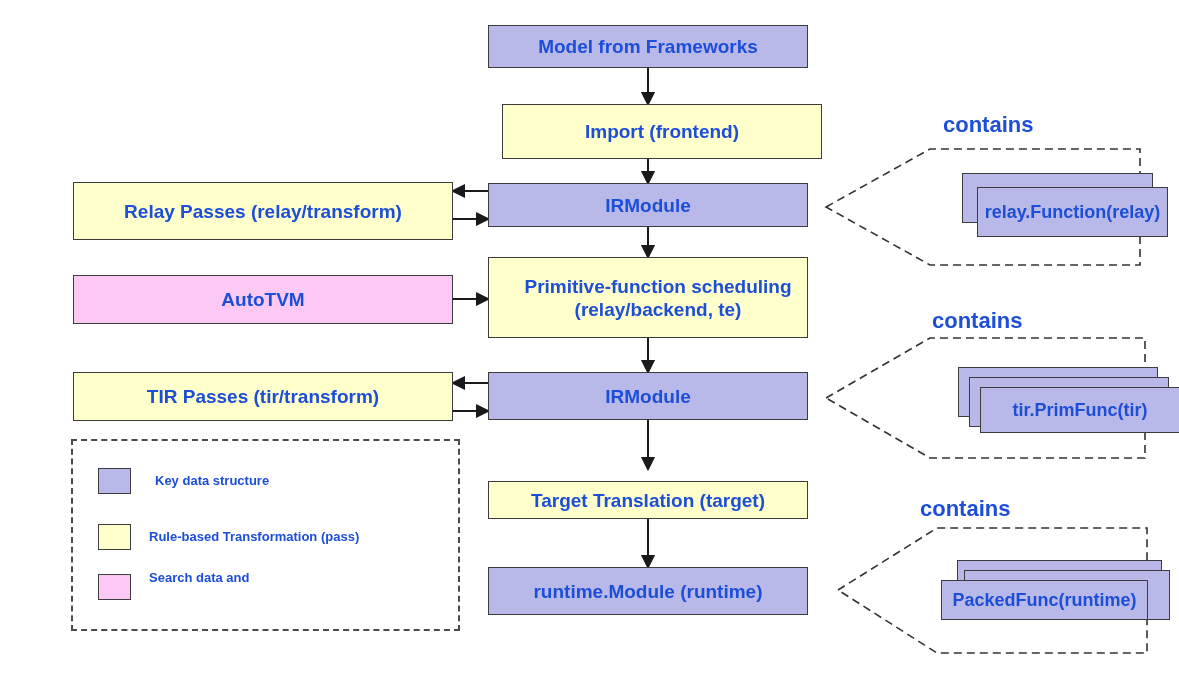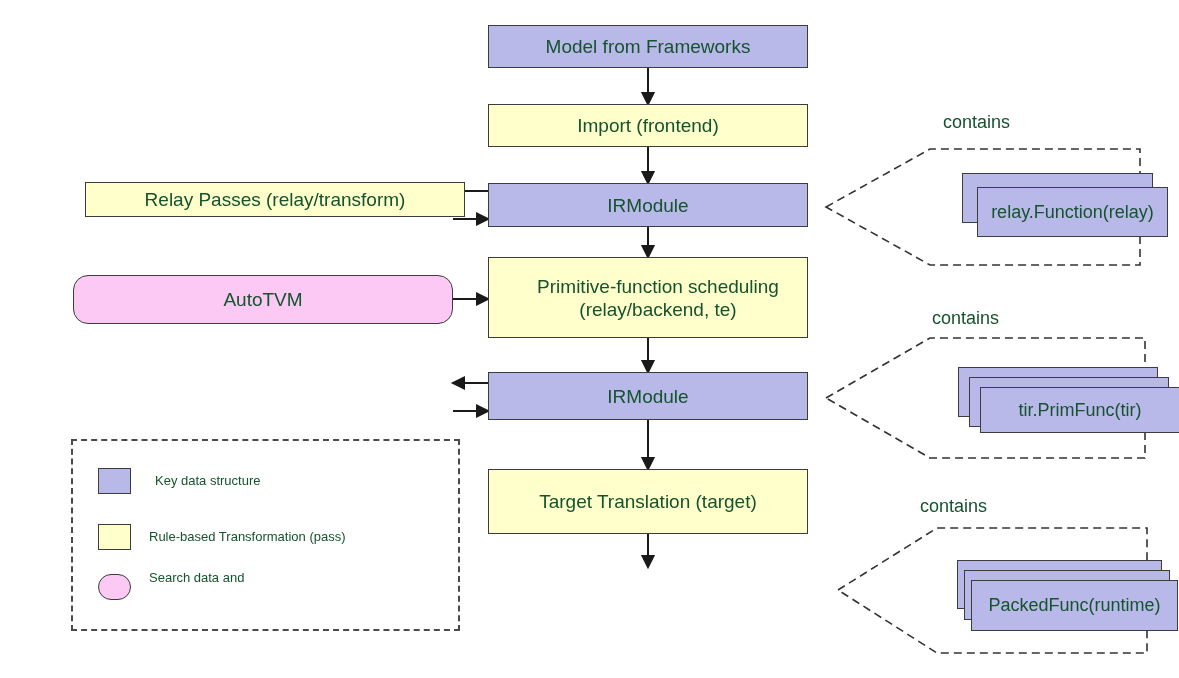--- a/index.html
+++ b/index.html
@@ -1,35 +1,35 @@
 <!DOCTYPE html>
 <html><head>
 <meta charset="utf-8">
 <style>
   html,body{margin:0;padding:0;background:#fff;}
   .canvas{
     position:relative;width:1179px;height:678px;background:#ffffff;
-    font-family:"Liberation Sans",sans-serif;color:#14532d;overflow:hidden;
+    font-family:"Liberation Sans",sans-serif;color:#1d4ed8;overflow:hidden;font-weight:bold;
   }
   .overlay{position:absolute;left:0;top:0;width:1179px;height:678px;z-index:0;}
   .box{
     position:absolute;display:flex;align-items:center;justify-content:center;
     border:1.6px solid #3c3c3c;box-sizing:border-box;font-size:19px;
     text-align:center;z-index:2;line-height:23px;white-space:nowrap;
   }
   .fill-data{background:#b9b9e9;}
   .fill-pass{background:#ffffcc;}
-  .fill-search{background:#fbc9f3;border-radius:15px;}
+  .fill-search{background:#fbc9f3;}
   .two-line{flex-direction:column;white-space:normal;padding-left:20px;}
   .stackbox{
     position:absolute;background:#b9b9e9;border:1.4px solid #3c3c3c;
     box-sizing:border-box;z-index:2;margin-left:45px;
   }
   .stackbox.front{display:flex;align-items:center;justify-content:center;font-size:18px;white-space:nowrap;}
-  .contains-label{position:absolute;font-size:18px;z-index:2;}
+  .contains-label{position:absolute;font-size:22px;z-index:2;}
   .legend{
     position:absolute;left:71px;top:439px;width:389px;height:192px;
     border:2px dashed #4a4a4a;box-sizing:border-box;z-index:2;
   }
   .swatch{position:absolute;width:33px;height:26px;border:1.4px solid #3c3c3c;box-sizing:border-box;}
   .legend-label{position:absolute;font-size:13px;line-height:22px;white-space:nowrap;}
 </style>
 </head>
 <body>
 
@@ -68,42 +68,48 @@
     <g stroke="#333" stroke-width="1.6" fill="none" stroke-dasharray="8 5">
       <polygon points="826,207 930,149 1140,149 1140,265 930,265"></polygon>
       <polygon points="826,398 930,338 1145,338 1145,458 930,458"></polygon>
       <polygon points="838,590 937,528 1147,528 1147,653 937,653"></polygon>
     </g>
   </svg>
 
   <div class="box fill-data" style="left:488px;top:25px;width:320px;height:43px">
     <span>Model from Frameworks</span>
   </div>
-  <div class="box fill-pass" style="left:488px;top:104px;width:320px;height:43px">
+  <div class="box fill-pass" style="left:502px;top:104px;width:320px;height:55px">
     <span>Import (frontend)</span>
   </div>
   <div class="box fill-data" style="left:488px;top:183px;width:320px;height:44px">
     <span>IRModule</span>
   </div>
   <div class="box fill-pass two-line" style="left:488px;top:257px;width:320px;height:81px">
     <span>Primitive-function scheduling</span>
     <span>(relay/backend, te)</span>
   </div>
   <div class="box fill-data" style="left:488px;top:372px;width:320px;height:48px">
     <span>IRModule</span>
   </div>
-  <div class="box fill-pass" style="left:488px;top:469px;width:320px;height:65px">
+  <div class="box fill-pass" style="left:488px;top:481px;width:320px;height:38px">
     <span>Target Translation (target)</span>
   </div>
+  <div class="box fill-data" style="left:488px;top:567px;width:320px;height:48px">
+    <span>runtime.Module (runtime)</span>
+  </div>
 
-  <div class="box fill-pass" style="left:85px;top:182px;width:380px;height:35px">
+  <div class="box fill-pass" style="left:73px;top:182px;width:380px;height:58px">
     <span>Relay Passes (relay/transform)</span>
   </div>
   <div class="box fill-search" style="left:73px;top:275px;width:380px;height:49px">
     <span>AutoTVM</span>
+  </div>
+  <div class="box fill-pass" style="left:73px;top:372px;width:380px;height:49px">
+    <span>TIR Passes (tir/transform)</span>
   </div>
 
   <div class="legend">
     <div class="swatch fill-data" style="left:25px;top:27px"></div>
     <div class="legend-label" style="left:82px;top:29px">Key data structure</div>
     <div class="swatch fill-pass" style="left:25px;top:83px"></div>
     <div class="legend-label" style="left:76px;top:85px">Rule-based Transformation (pass)</div>
     <div class="swatch fill-search" style="left:25px;top:133px"></div>
     <div class="legend-label" style="left:76px;top:126px">
       <div>Search data and</div>
@@ -119,17 +125,17 @@
   <div class="contains-label" style="left:932px;top:308px">contains</div>
   <div class="stackbox" style="left:913px;top:367px;width:200px;height:50px"></div>
   <div class="stackbox" style="left:924px;top:377px;width:200px;height:50px"></div>
   <div class="stackbox front" style="left:935px;top:387px;width:200px;height:46px">
     <span>tir.PrimFunc(tir)</span>
   </div>
 
   <div class="contains-label" style="left:920px;top:496px">contains</div>
   <div class="stackbox" style="left:912px;top:560px;width:205px;height:49px"></div>
   <div class="stackbox" style="left:919px;top:570px;width:206px;height:50px"></div>
-  <div class="stackbox front" style="left:926px;top:580px;width:207px;height:51px">
+  <div class="stackbox front" style="left:896px;top:580px;width:207px;height:40px">
     <span>PackedFunc(runtime)</span>
   </div>
 
 </div>
 
 </body></html>

